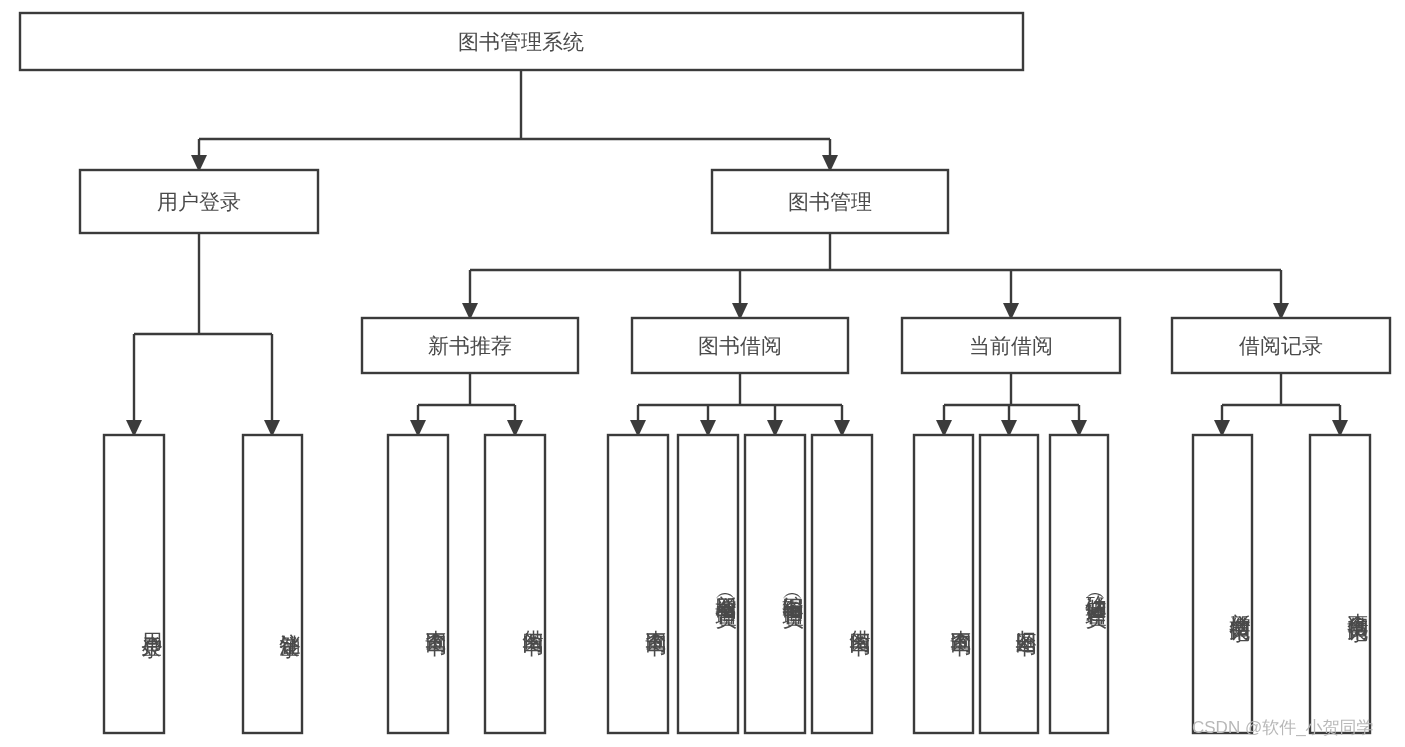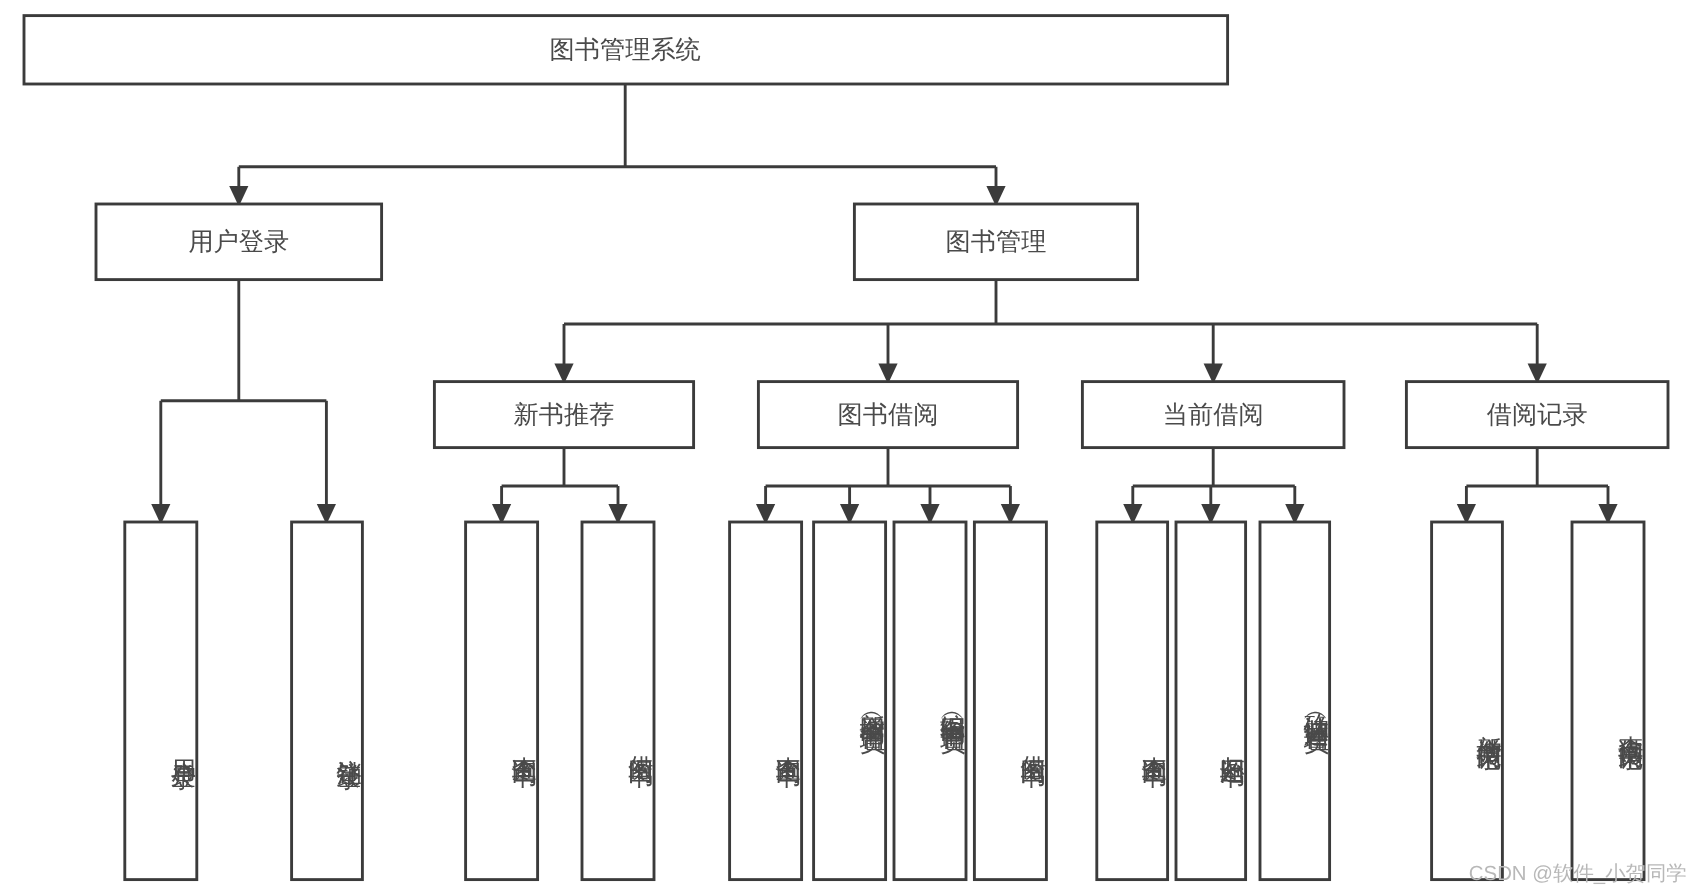--- a/index.html
+++ b/index.html
@@ -62,21 +62,20 @@
     align-items: flex-start;
     justify-content: center;
     pointer-events: none;
   }
   .watermark {
     position: absolute;
     font-family: "Liberation Sans", "DejaVu Sans", sans-serif;
     font-size: 17px;
     color: #b8b8b8;
     white-space: nowrap;
-    margin-left: 32px;
   }
 </style>
 </head>
 <body>
 
 <div id="diagram-root">
 
   <svg id="tree-svg" viewBox="0 0 1405 747">
     <defs>
       <marker id="arrow" markerWidth="12" markerHeight="14" refX="0.5" refY="6" orient="auto" markerUnits="userSpaceOnUse">

